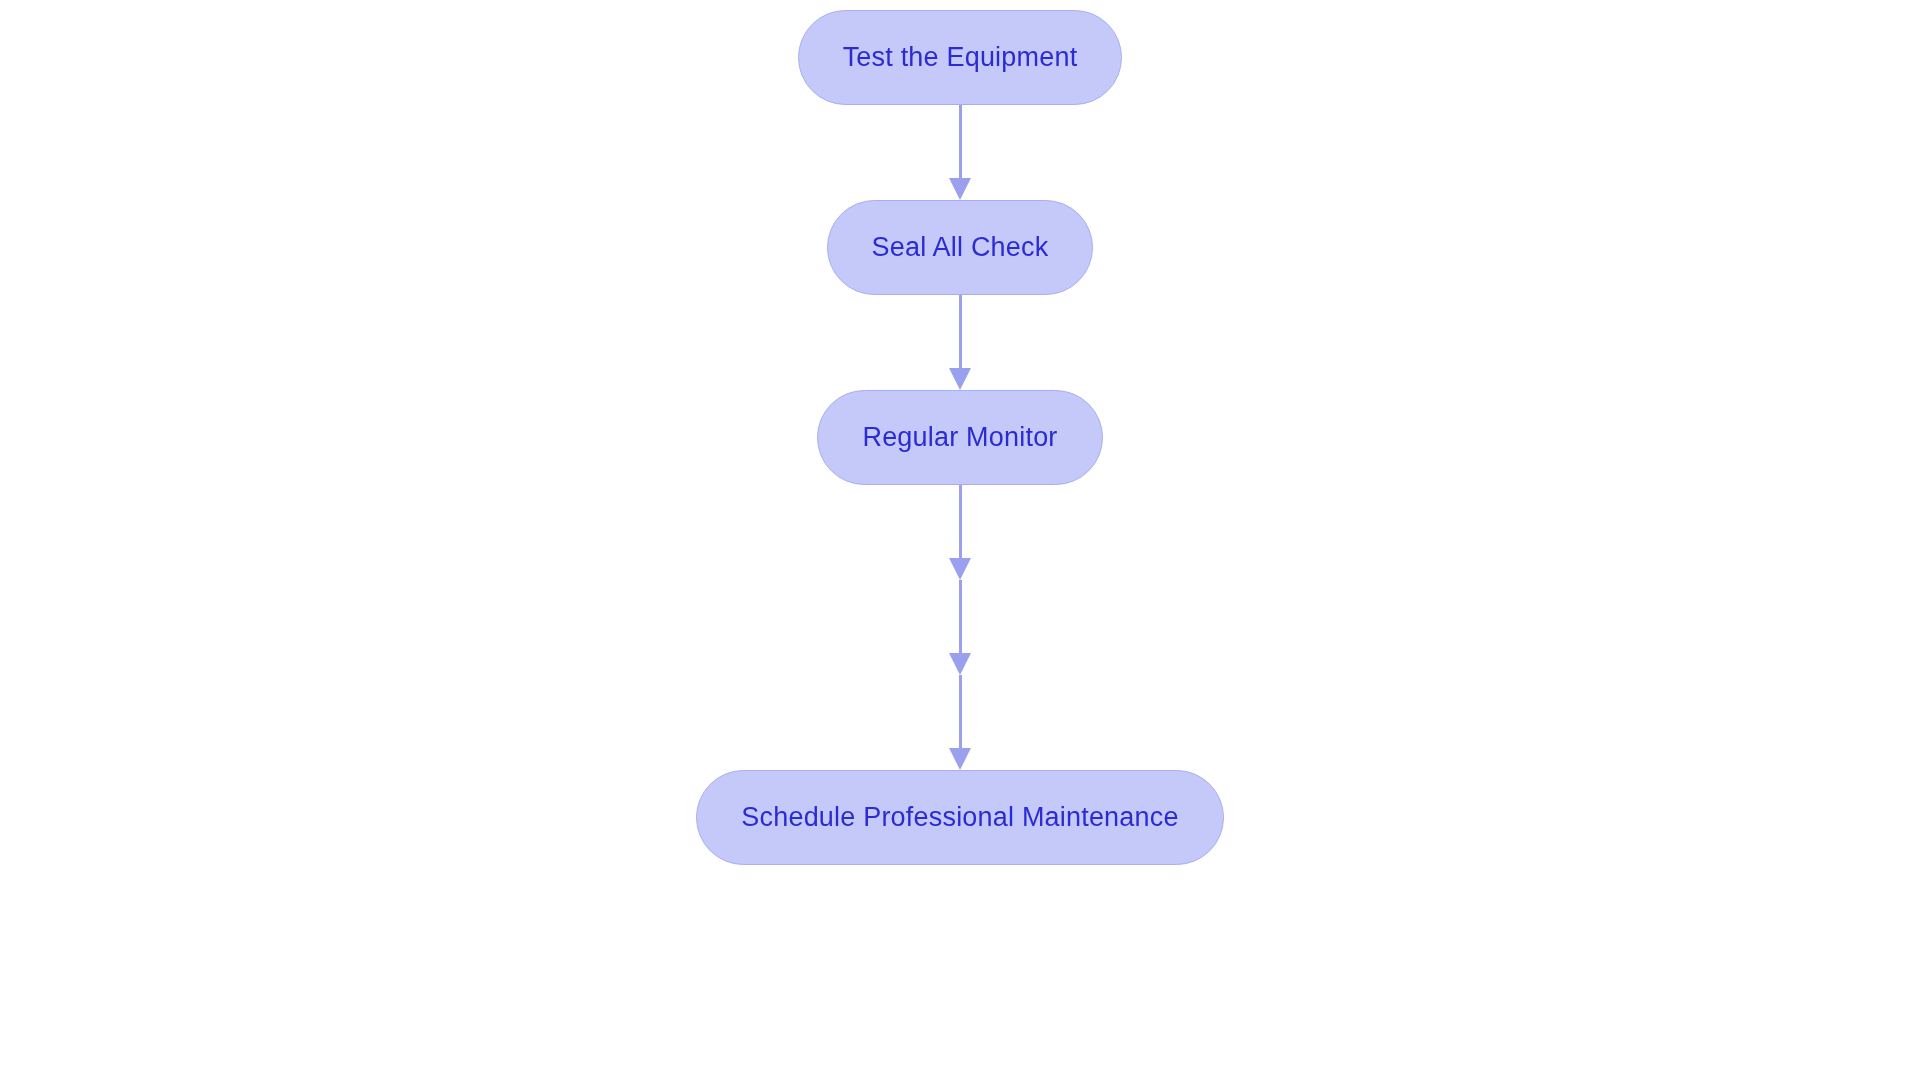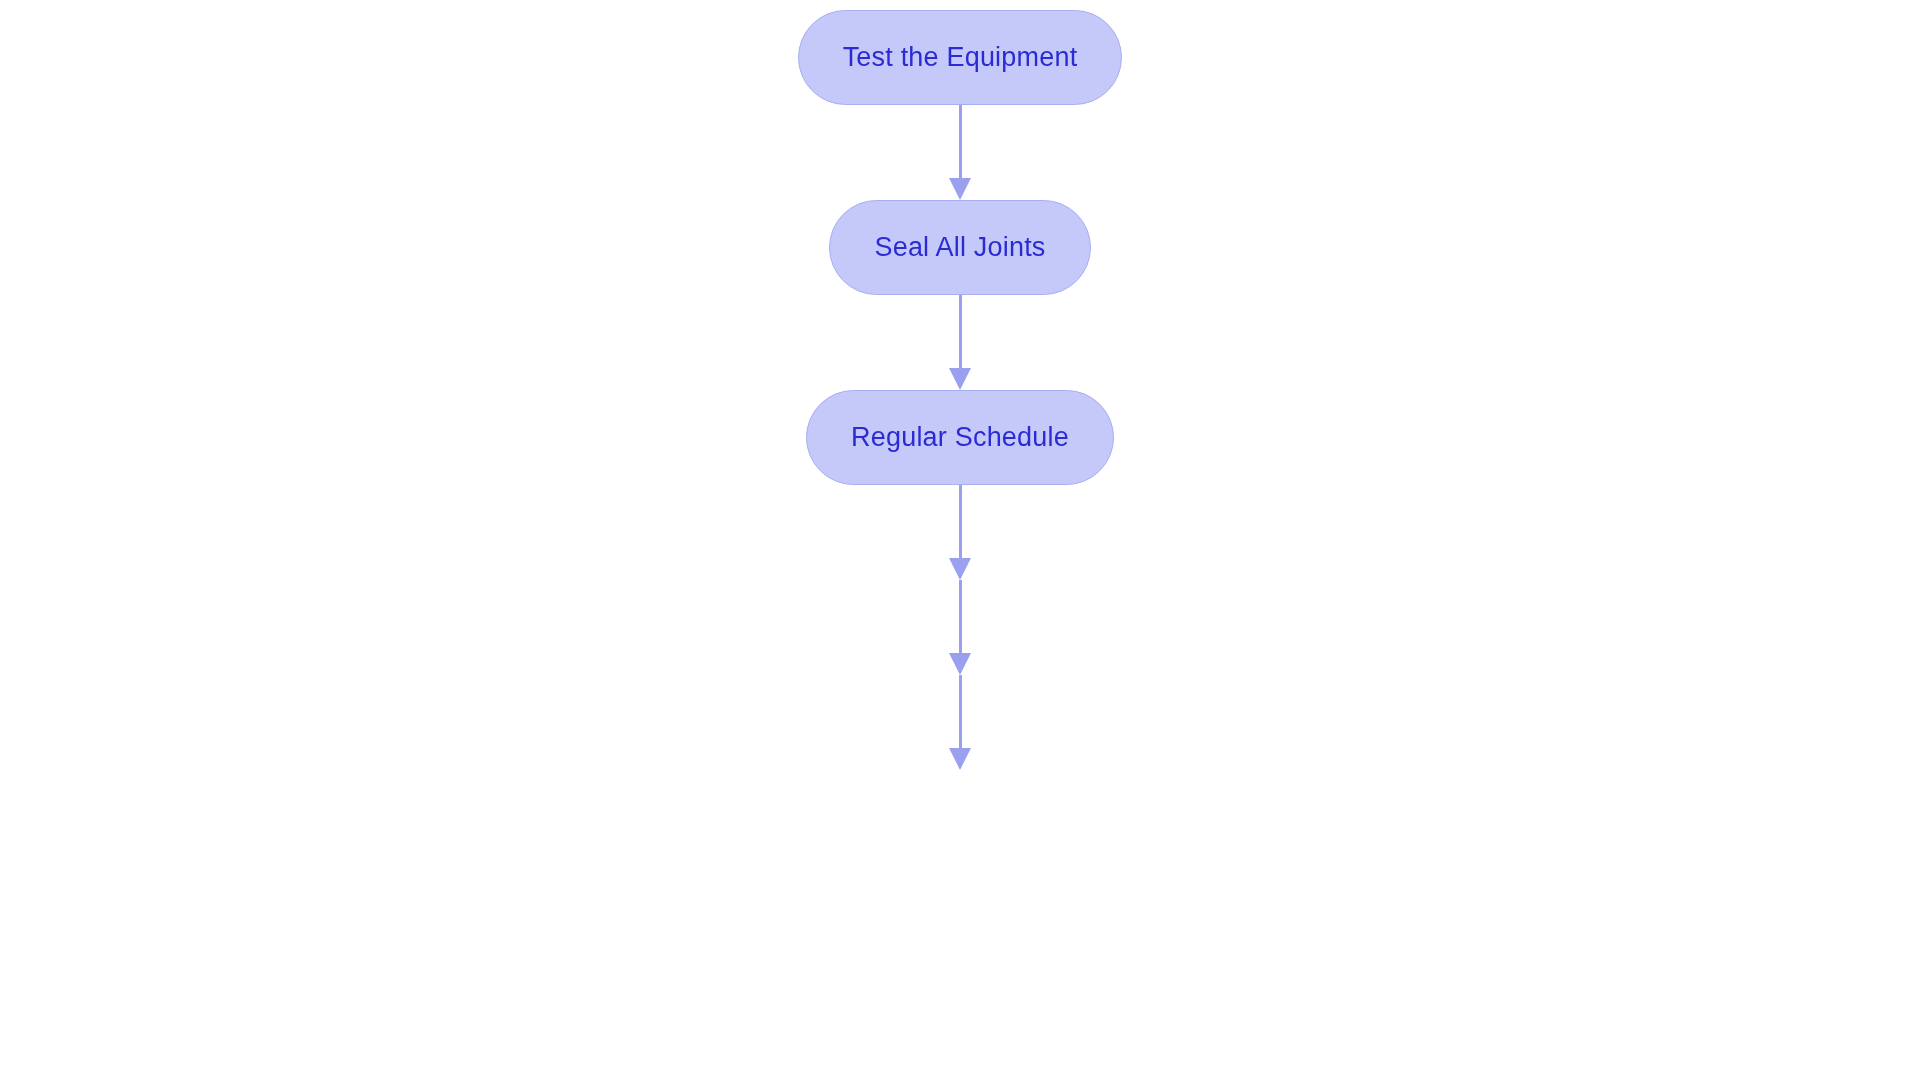--- a/index.html
+++ b/index.html
@@ -93,44 +93,47 @@
     <div class="flow-node">
       <span>Test the Equipment</span>
     </div>
 
     <div class="flow-connector">
       <div class="stem"></div>
       <div class="arrowhead"></div>
     </div>
 
     <div class="flow-node">
-      <span>Seal All Joints</span>
+      <span>Seal All Check</span>
     </div>
 
     <div class="flow-connector">
       <div class="stem"></div>
       <div class="arrowhead"></div>
     </div>
 
     <div class="flow-node">
-      <span>Regular Schedule</span>
+      <span>Regular Monitor</span>
     </div>
 
     <div class="flow-connector">
       <div class="stem"></div>
       <div class="arrowhead"></div>
     </div>
 
 
     <div class="flow-connector">
       <div class="stem"></div>
       <div class="arrowhead"></div>
     </div>
 
 
     <div class="flow-connector">
       <div class="stem"></div>
       <div class="arrowhead"></div>
     </div>
 
+    <div class="flow-node">
+      <span>Schedule Professional Maintenance</span>
+    </div>
 
   </div>
 </div>
 
 </body></html>

